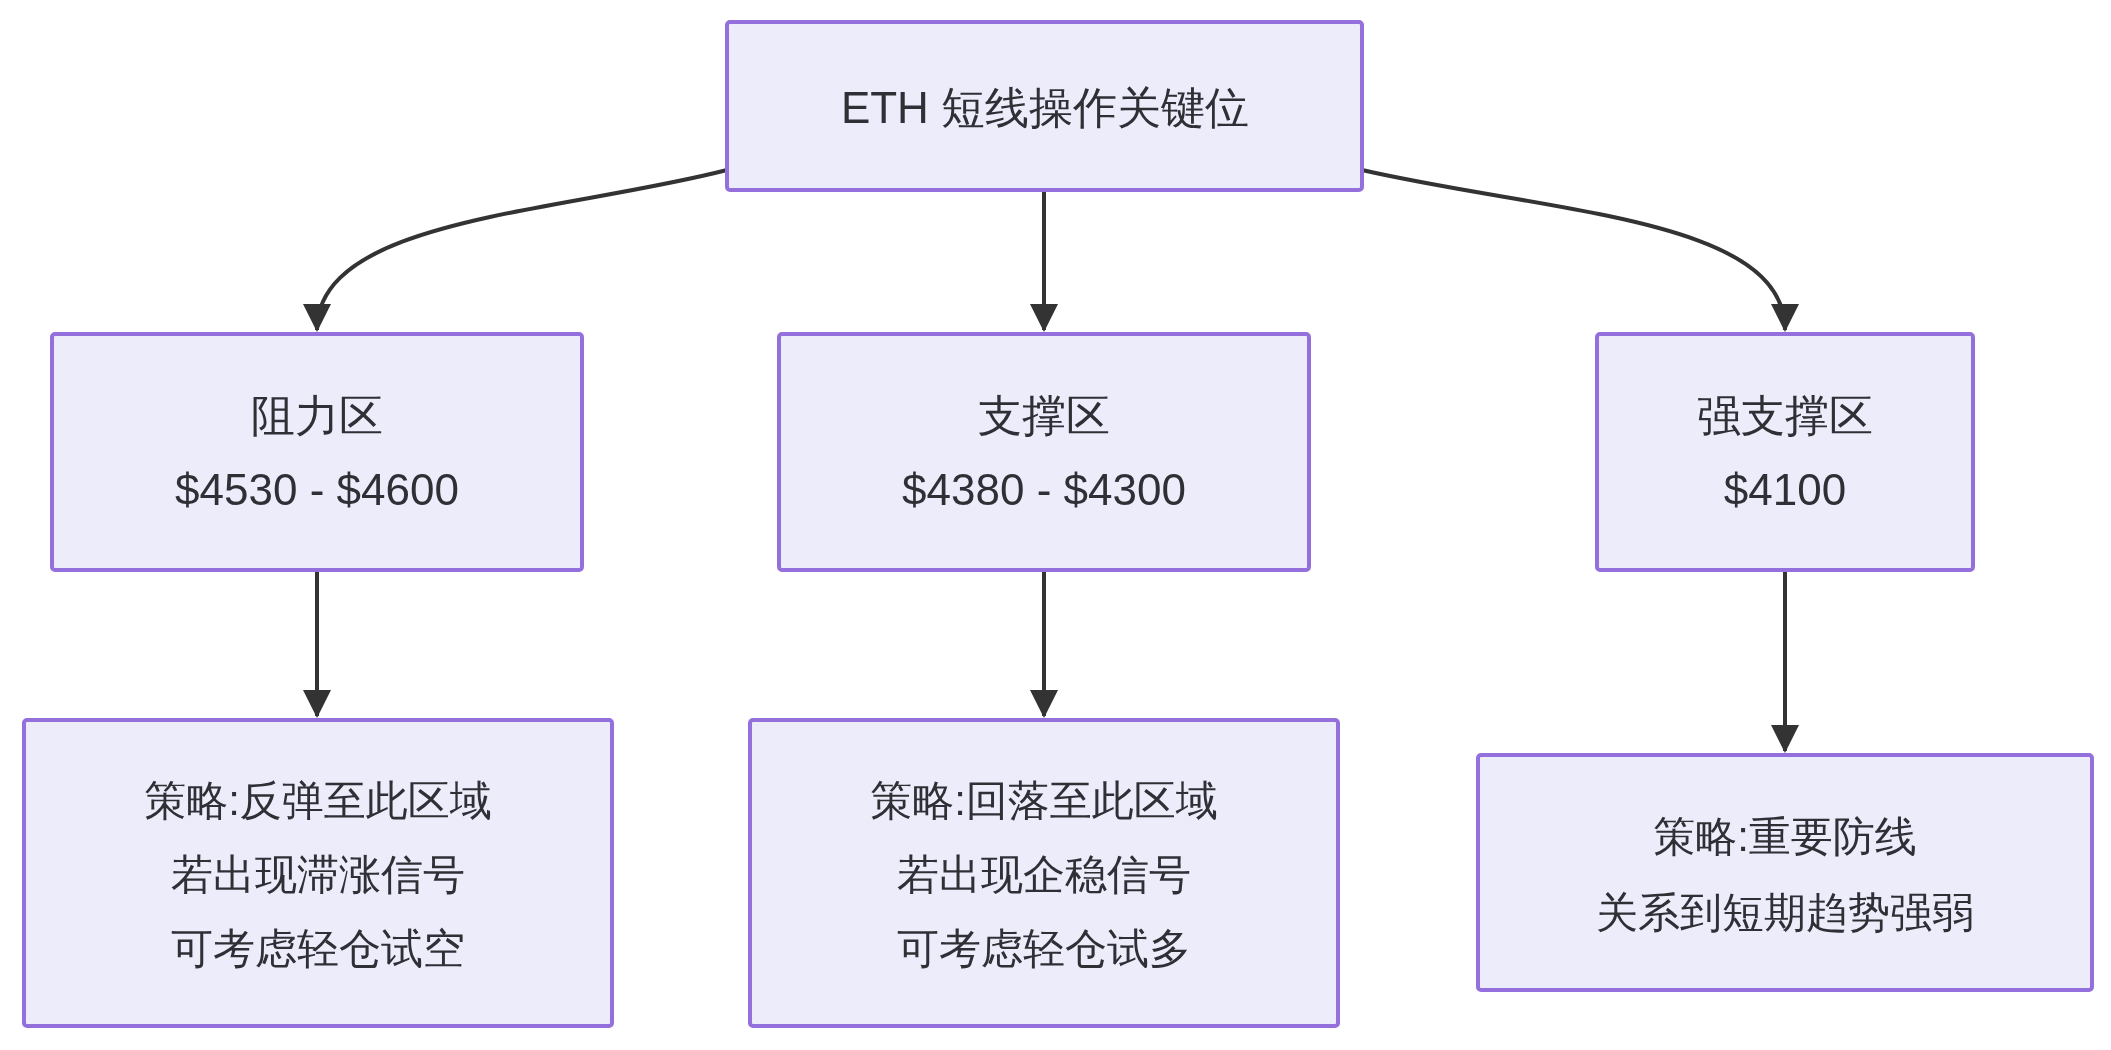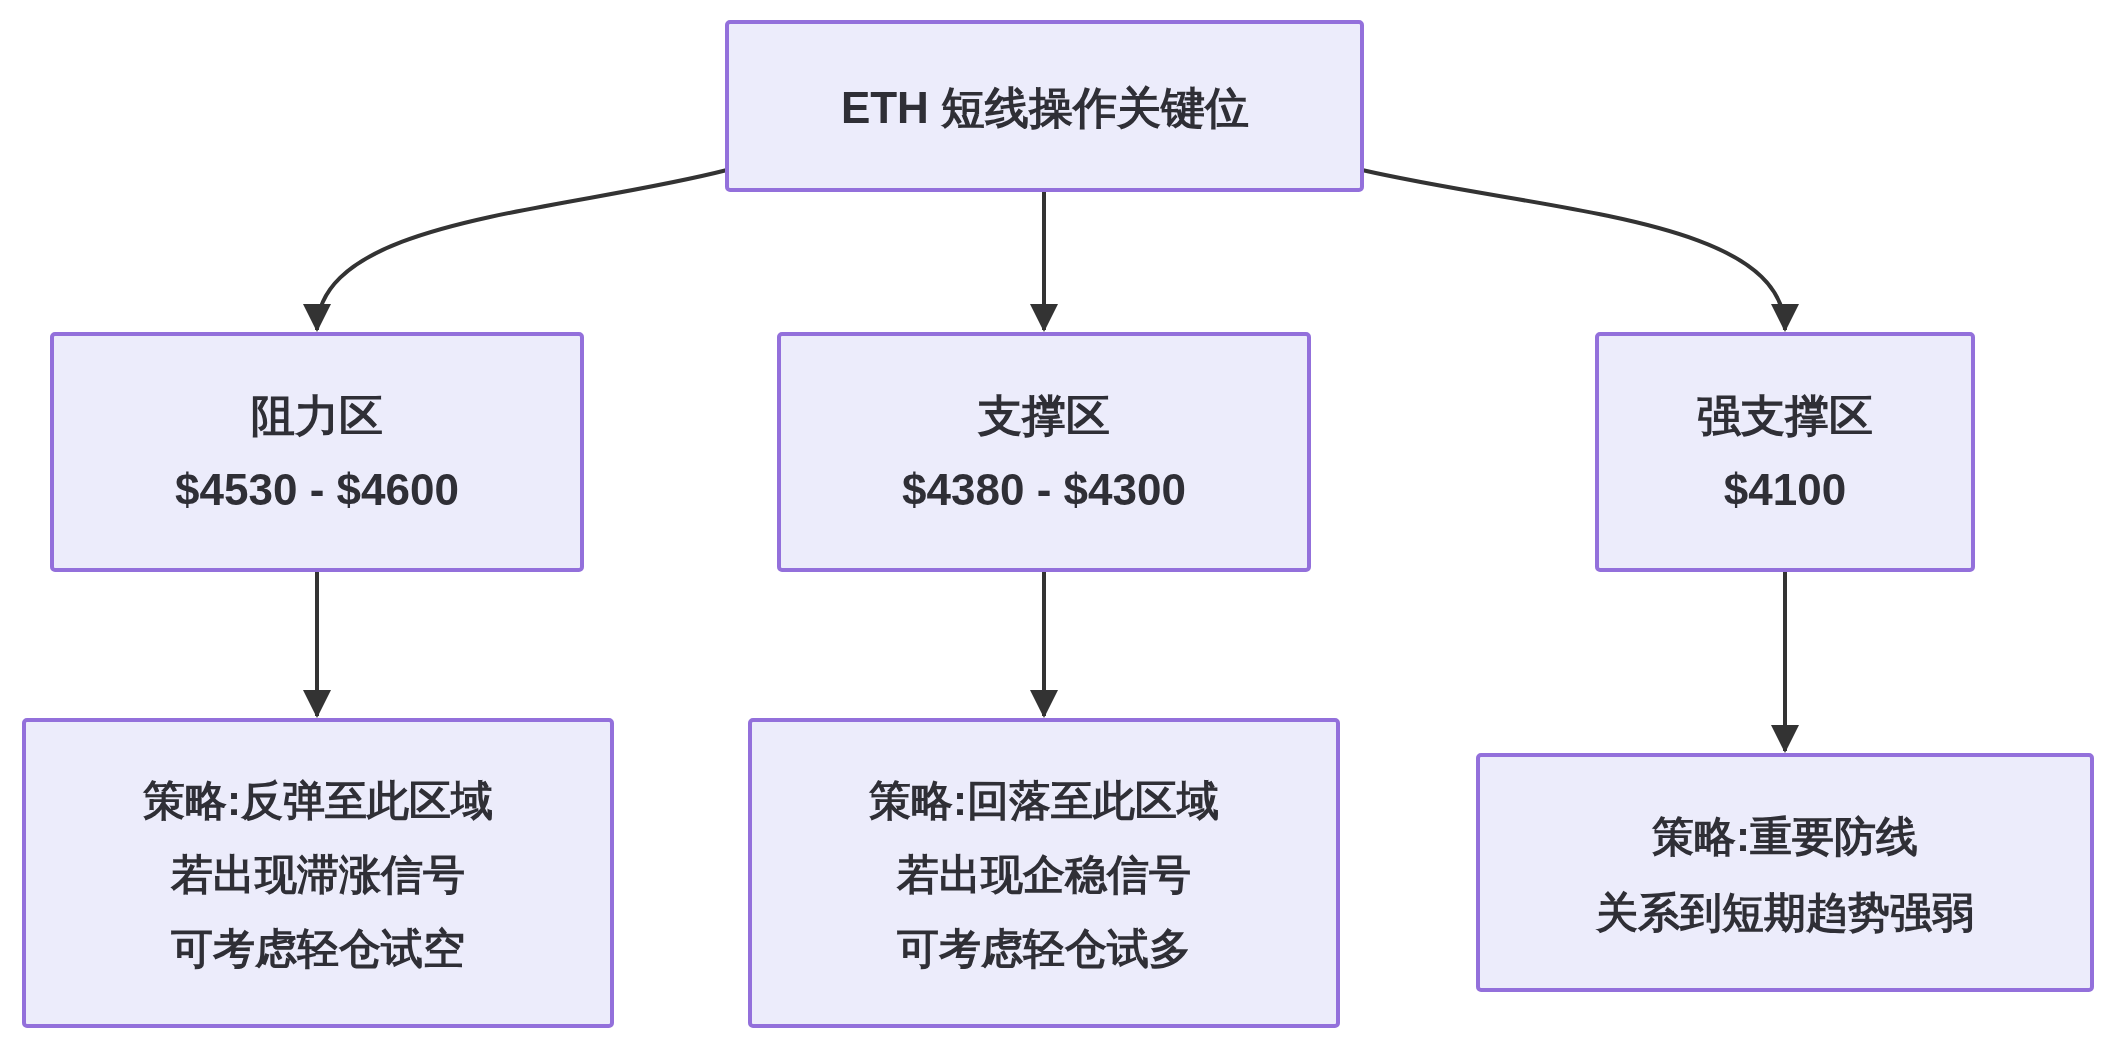--- a/index.html
+++ b/index.html
@@ -4,21 +4,21 @@
 <style>
   html, body {
     margin: 0;
     padding: 0;
     background: #FFFFFF;
     width: 2111px;
     height: 1050px;
     overflow: hidden;
     font-family: "Liberation Sans", "DejaVu Sans", sans-serif;
   }
-  .canvas-wrap { width: 2111px; height: 1050px; font-weight: bold; }
+  .canvas-wrap { width: 2111px; height: 1050px; }
   .node-box {
     fill: #ECECFB;
     stroke: #9370DB;
     stroke-width: 4;
   }
   .node-label {
     font-family: "Liberation Sans", "DejaVu Sans", sans-serif;
     font-size: 44px;
     fill: #2F2F36;
     text-anchor: middle;

